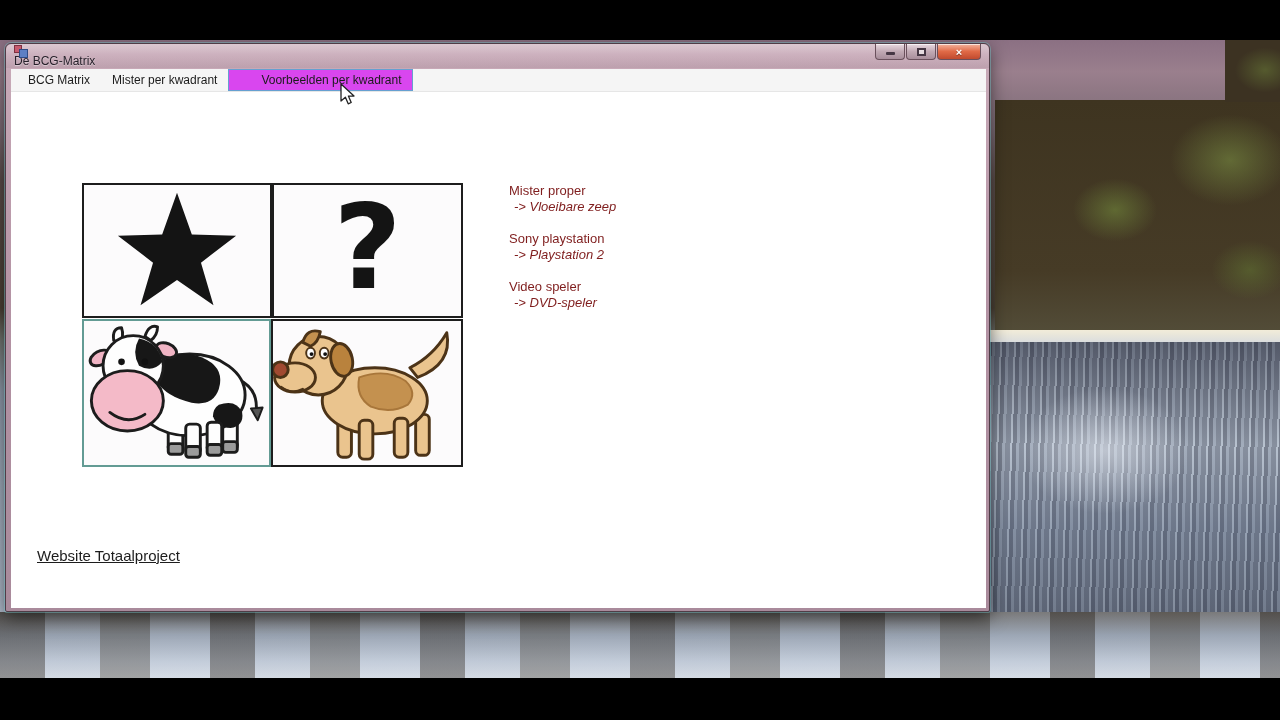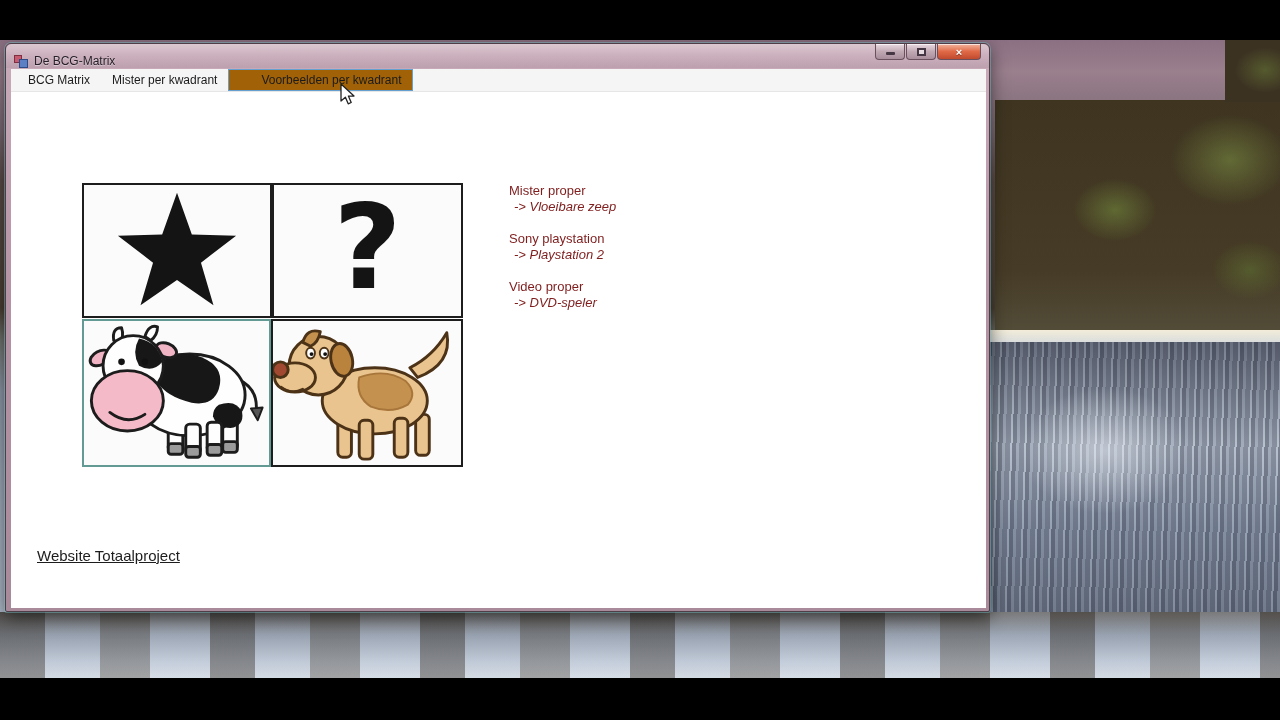--- a/index.html
+++ b/index.html
@@ -52,23 +52,24 @@
   
   .window {
     position:absolute; left:5px; top:43px; width:985px; height:569px;
     border:1px solid #4f3d47; border-radius:6px 6px 2px 2px;
     background:linear-gradient(180deg,#c9abb9 0%,#b493a4 45%,#a2descriptor 0) ;
     background:linear-gradient(180deg,#c9abb9 0%,#b493a4 45%,#a98a9b 100%);
     box-shadow:0 0 0 1px rgba(120,195,200,.45), 0 5px 18px rgba(0,0,0,.55);
   }
   .titlebar {
     position:absolute; left:0; top:0; width:100%; height:24px;
-    display:flex; align-items:flex-end; padding-left:8px;
+    display:flex; align-items:flex-start; padding-left:8px;
     background:linear-gradient(180deg, rgba(255,255,255,.35), rgba(255,255,255,.08) 45%, rgba(0,0,0,.05));
     border-radius:6px 6px 0 0;
+    flex-direction:column;
   }
   .app-icon { position:relative; width:14px; height:14px; margin-right:6px; }
   .app-icon .sq1 { position:absolute; left:0; top:1px; width:8px; height:8px; background:#c65a6e; border:1px solid #7e3040; }
   .app-icon .sq2 { position:absolute; left:5px; top:5px; width:9px; height:9px; background:#5d7fc4; border:1px solid #2f4b85; }
   .title-text { font-size:12px; color:#27202a; text-shadow:0 1px 1px rgba(255,255,255,.5); }
 
   .winbtns { position:absolute; top:0; right:8px; display:flex; }
   .winbtn {
     height:16px; border:1px solid #6a505c; border-top:none;
     border-radius:0 0 4px 4px; display:flex; align-items:center; justify-content:center;
@@ -89,21 +90,21 @@
   }
   .menubar {
     position:absolute; left:0; top:0; width:100%; height:23px;
     background:#f5f5f5; border-bottom:1px solid #e6e6e6;
     display:flex; align-items:flex-end; padding-left:6px;
   }
   .menu-item {
     font-size:12px; color:#1b1b1b; padding:3px 10px; border:1px solid transparent;
     white-space:nowrap; cursor:default;
   }
-  .menu-item.active { background:#a16207; border:1px solid #66a0d0;padding-left:32px; }
+  .menu-item.active { background:#d946ef; border:1px solid #66a0d0;padding-left:32px; }
 
   
   .pbox { position:absolute; background:#fcfbfc; }
   .pbox.std { border:2px solid #1d1d1d; }
   .pbox-star     { left:71px;  top:114px; width:190px; height:135px; }
   .pbox-question { left:261px; top:114px; width:191px; height:135px;
                    display:flex; align-items:center; justify-content:center; }
   .pbox-cow      { left:71px;  top:250px; width:189px; height:148px; border:2px solid #639b94; }
   .pbox-dog      { left:260px; top:250px; width:192px; height:148px; }
   .pbox svg { width:100%; height:100%; display:block; }
@@ -237,21 +238,21 @@
     <div class="examples">
       <div class="example-group">
         <div class="example-line">Mister proper</div>
         <div class="example-line example-result">-&gt; Vloeibare zeep</div>
       </div>
       <div class="example-group">
         <div class="example-line">Sony playstation</div>
         <div class="example-line example-result">-&gt; Playstation 2</div>
       </div>
       <div class="example-group">
-        <div class="example-line">Video proper</div>
+        <div class="example-line">Video speler</div>
         <div class="example-line example-result">-&gt; DVD-speler</div>
       </div>
     </div>
 
     <a class="footer-link">Website Totaalproject</a>
 
   </div>
 </div>
 
 <svg class="cursor" viewBox="0 0 17 23">

